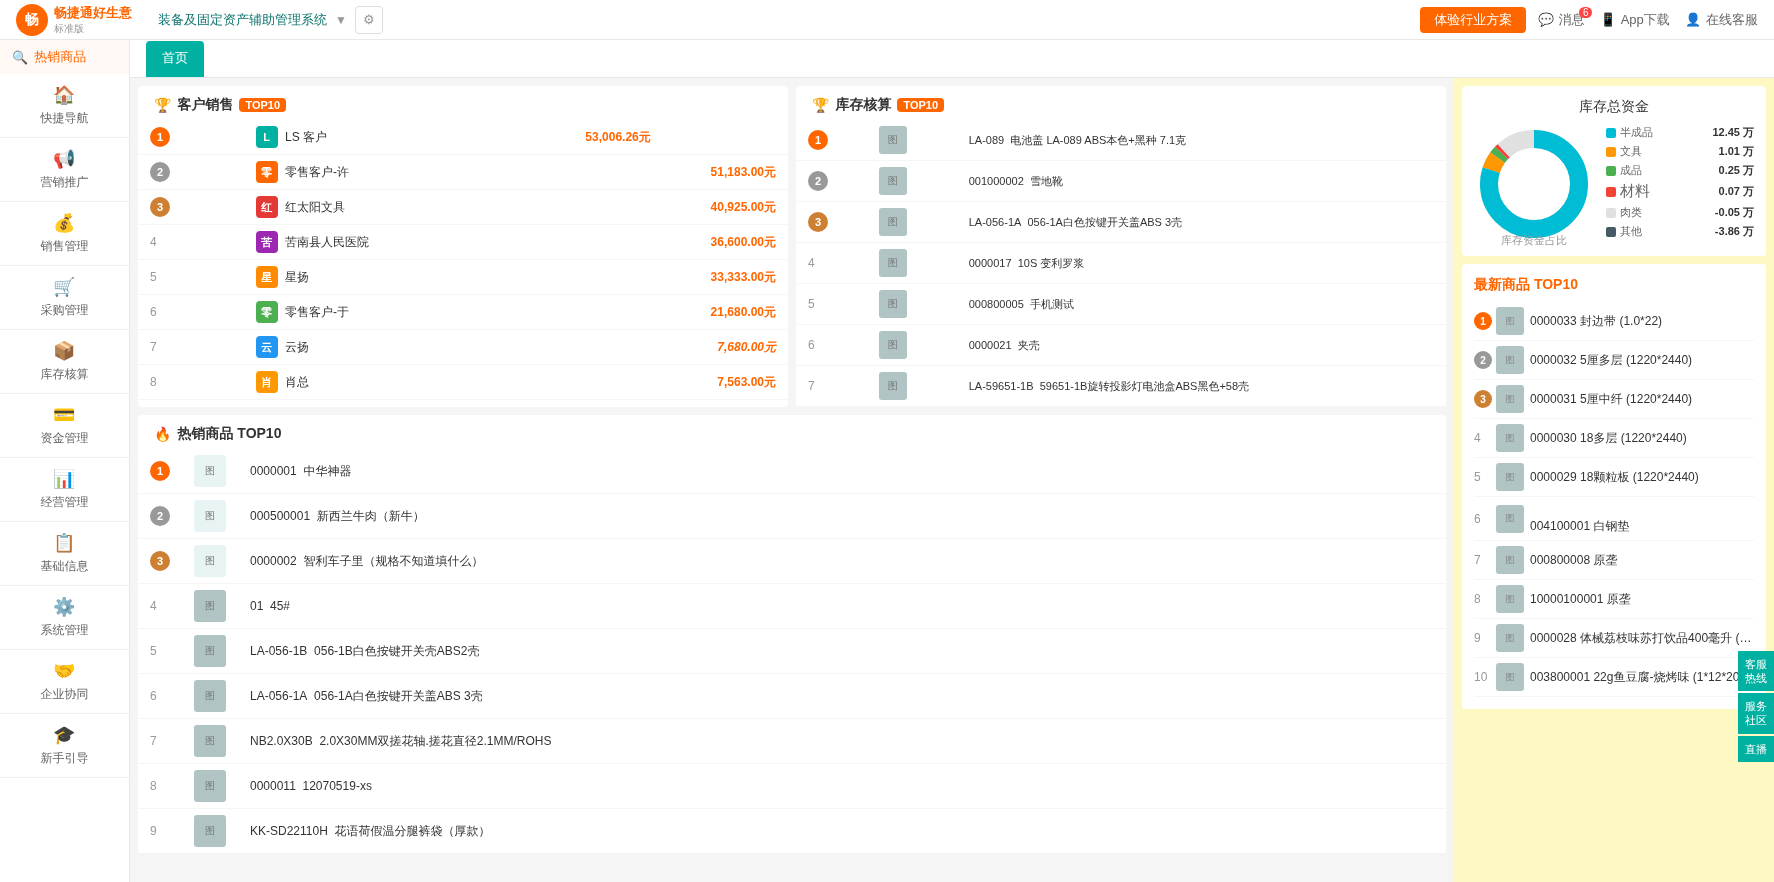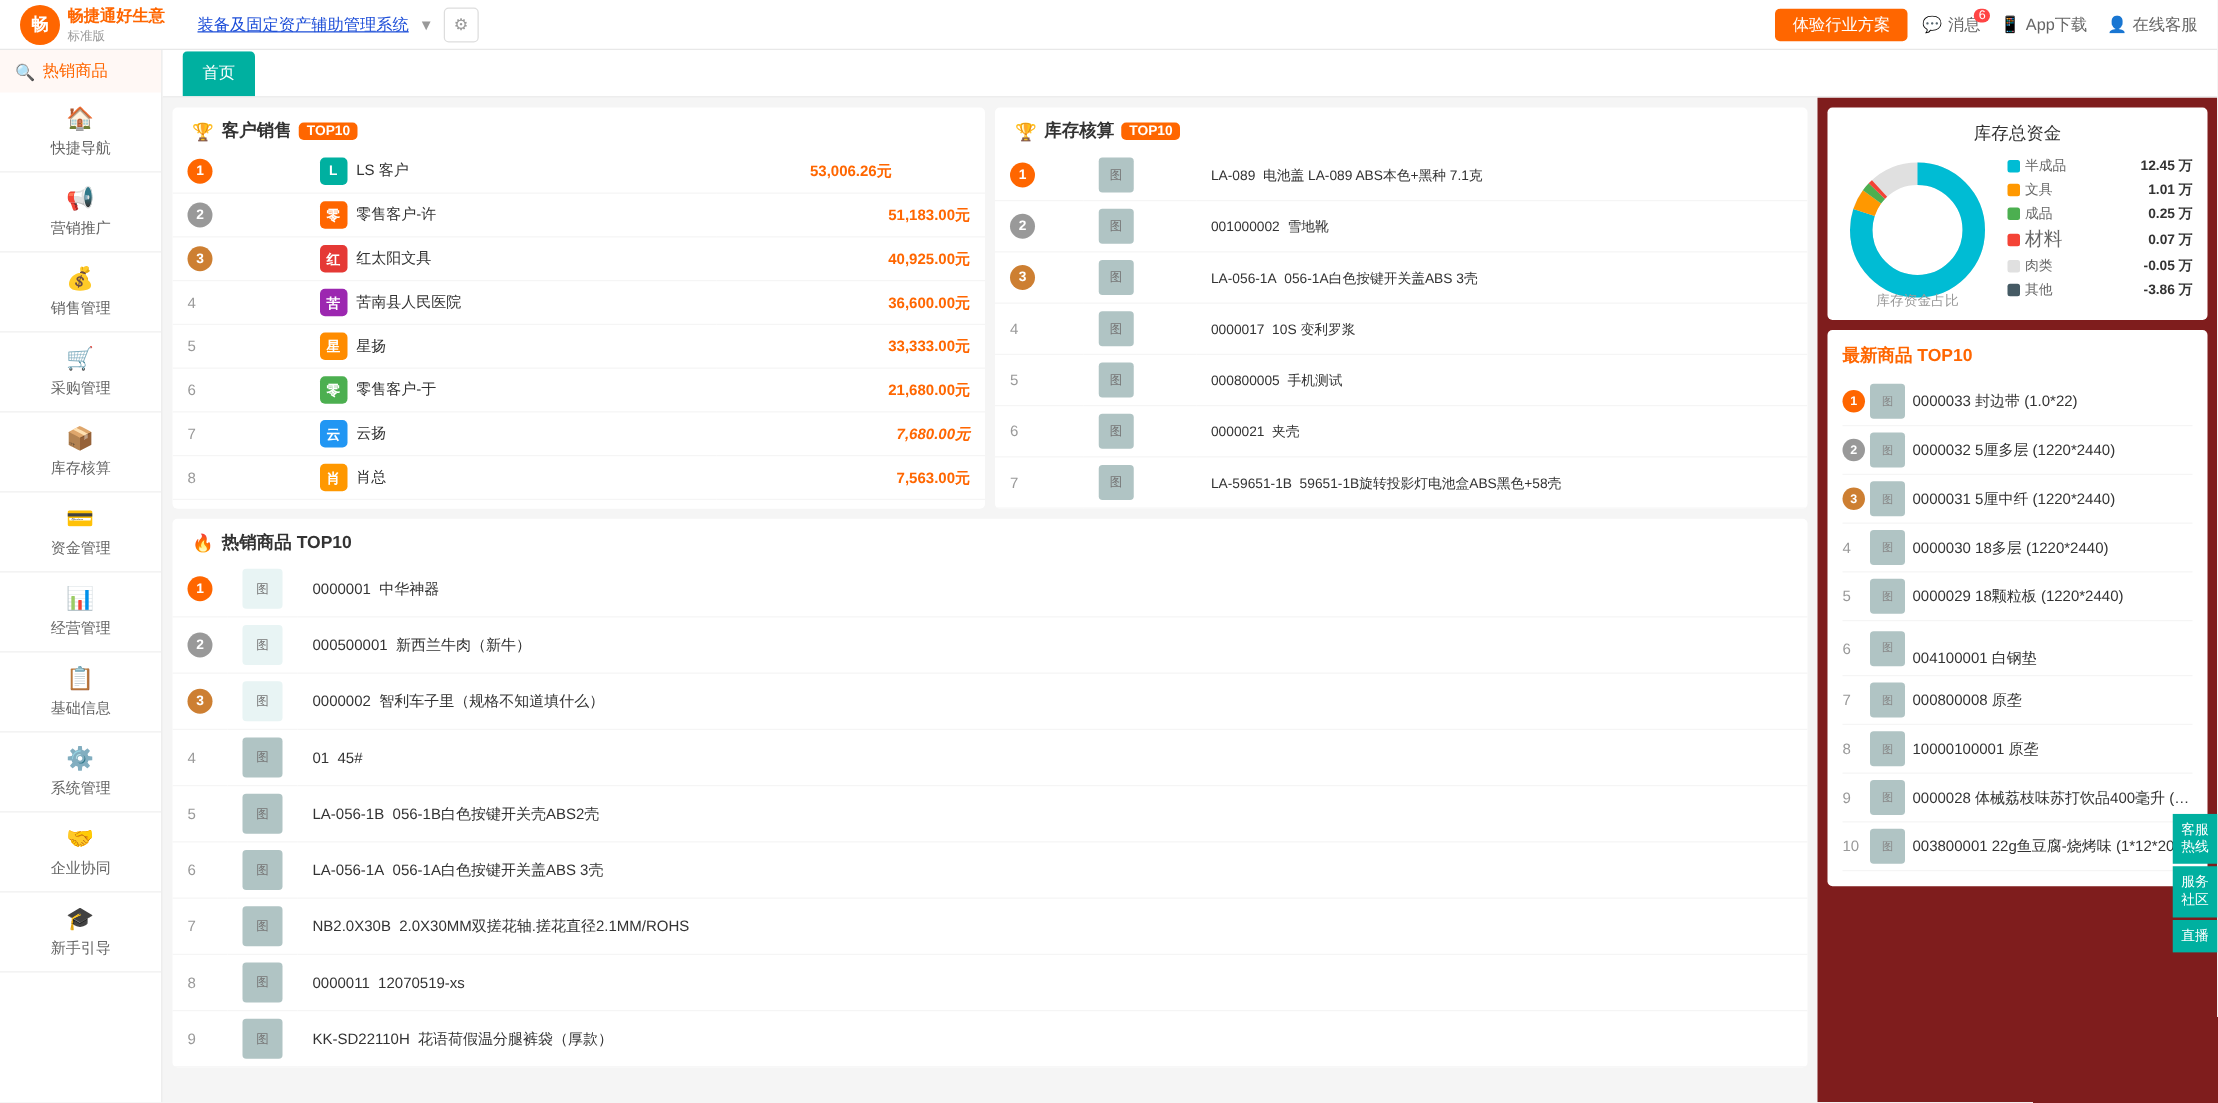--- a/index.html
+++ b/index.html
@@ -41,21 +41,21 @@
     .two-col { display: flex; gap: 8px; margin: 0 8px 8px 8px; }
     .half-section { background: #fff; border-radius: 4px; flex: 1; overflow: hidden; }
 
     table { width: 100%; border-collapse: collapse; font-size: 12px; }
     table td { padding: 6px 12px; border-bottom: 1px solid #f5f5f5; color: #333; }
 
     
     .hot-section { background: #fff; margin: 0 8px 8px 8px; border-radius: 4px; }
 
     
-    .right-panel { width: 320px; flex-shrink: 0; overflow-y: auto; background: #7f1d1d; }
+    .right-panel { width: 320px; flex-shrink: 0; overflow-y: auto; background: #fef9c3; }
     .right-section { background: #fff; margin: 8px; border-radius: 4px; padding: 12px; }
     .inventory-header { text-align: center; font-size: 14px; color: #333; margin-bottom: 8px; }
     .inventory-total { text-align: center; font-size: 13px; color: #333; margin-bottom: 12px; }
     .inventory-total span { font-size: 28px; color: #333; font-weight: bold; }
 
     .chart-area { display: flex; align-items: center; gap: 12px; }
     .donut-container { position: relative; width: 120px; height: 120px; flex-shrink: 0; }
     .donut-label { position: absolute; bottom: -4px; left: 50%; transform: translateX(-50%); font-size: 11px; color: #999; white-space: nowrap; }
     .legend { flex: 1; font-size: 11px; }
     .legend-item { display: flex; align-items: center; justify-content: space-between; margin-bottom: 4px; }
@@ -85,21 +85,21 @@
 
 <div class="topbar">
   <div class="topbar-logo">
     <div class="topbar-logo-icon">畅</div>
     <div>
       <div style="color:#ff6600;font-size:13px;font-weight:bold;">畅捷通好生意</div>
       <div style="font-size:10px;color:#999;">标准版</div>
     </div>
   </div>
   <div class="topbar-system">
-    <span style="font-size:13px;color:#1d4ed8;text-decoration:underline;">装备及固定资产辅助管理系统</span>
+    <span style="font-size:13px;color:#0f766e;">装备及固定资产辅助管理系统</span>
     <span class="topbar-dropdown">▼</span>
     <span class="topbar-gear">⚙</span>
   </div>
   <button class="topbar-trial">体验行业方案</button>
   <div class="topbar-right">
     <div class="topbar-right-item">
       <span>💬</span>
       <span>消息</span>
       <span class="badge">6</span>
     </div>
@@ -186,21 +186,21 @@
               <span style="background:#ff6600;color:#fff;border-radius:4px;padding:1px 6px;font-size:11px;">TOP10</span>
             </div>
             <table>
               <tbody id="customer-rows">
                   <tr>
     <td><span style="background:#ff6600;color:#fff;border-radius:50%;width:20px;height:20px;display:inline-flex;align-items:center;justify-content:center;font-size:11px;font-weight:bold;">1</span></td>
     <td>
       <span style="background:#00b0a0;color:#fff;border-radius:4px;width:22px;height:22px;display:inline-flex;align-items:center;justify-content:center;font-size:11px;font-weight:bold;margin-right:4px;">L</span>
       LS 客户
     </td>
-    <td style="color:#ff6600;font-weight:bold;text-align:center;">53,006.26元</td>
+    <td style="color:#ff6600;font-weight:bold;text-align:left;">53,006.26元</td>
   </tr>
                   <tr>
     <td><span style="background:#999;color:#fff;border-radius:50%;width:20px;height:20px;display:inline-flex;align-items:center;justify-content:center;font-size:11px;font-weight:bold;">2</span></td>
     <td>
       <span style="background:#ff6600;color:#fff;border-radius:4px;width:22px;height:22px;display:inline-flex;align-items:center;justify-content:center;font-size:11px;font-weight:bold;margin-right:4px;">零</span>
       零售客户-许
     </td>
     <td style="color:#ff6600;font-weight:bold;text-align:right;">51,183.00元</td>
   </tr>
                   <tr>

